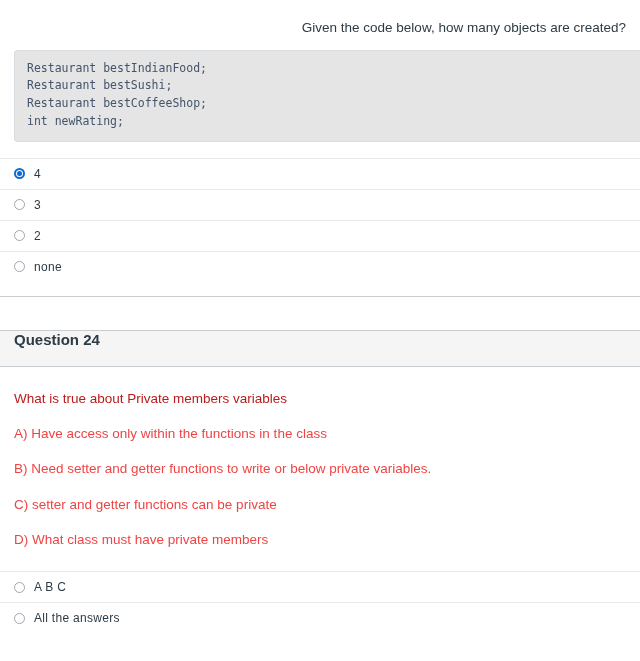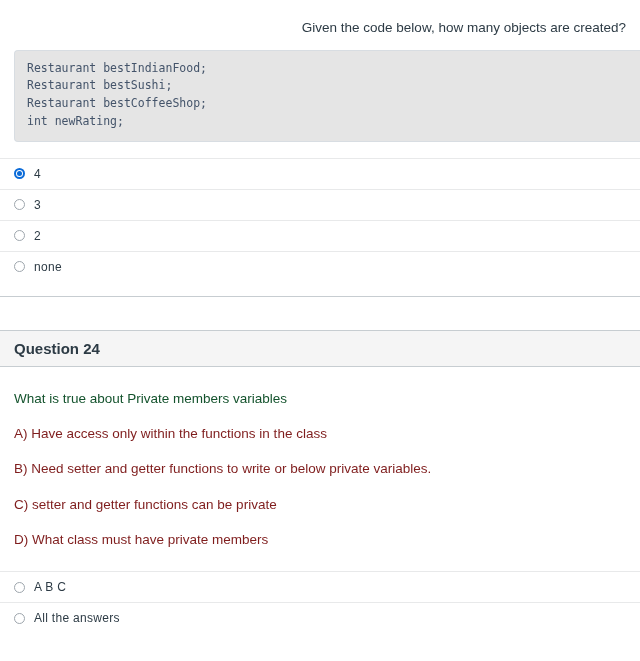--- a/index.html
+++ b/index.html
@@ -105,41 +105,40 @@
     background: #ffffff;
   }
 
   
   .question-header {
     background: #f5f5f5;
     border-top: 1px solid #c7cdd1;
     border-bottom: 1px solid #c7cdd1;
     height: 37px;
     display: flex;
-    align-items: center;
     padding: 0 14px;
     box-sizing: border-box;
   }
   .question-header-title {
     font-size: 15px;
     font-weight: bold;
     color: #2d3b45;
   }
 
   .q24-body {
     padding: 22px 14px 0 14px;
   }
   .q24-prompt {
     font-size: 13.5px;
-    color: #14532d;
+    color: #b91c1c;
     line-height: 1.5;
   }
   .q24-statement {
     font-size: 13.5px;
-    color: #7f1d1d;
+    color: #ef4444;
     line-height: 1.5;
     margin-top: 15px;
   }
 
   .answers-q24 {
     margin-top: 21px;
   }
 </style>
 </head>
 <body>

